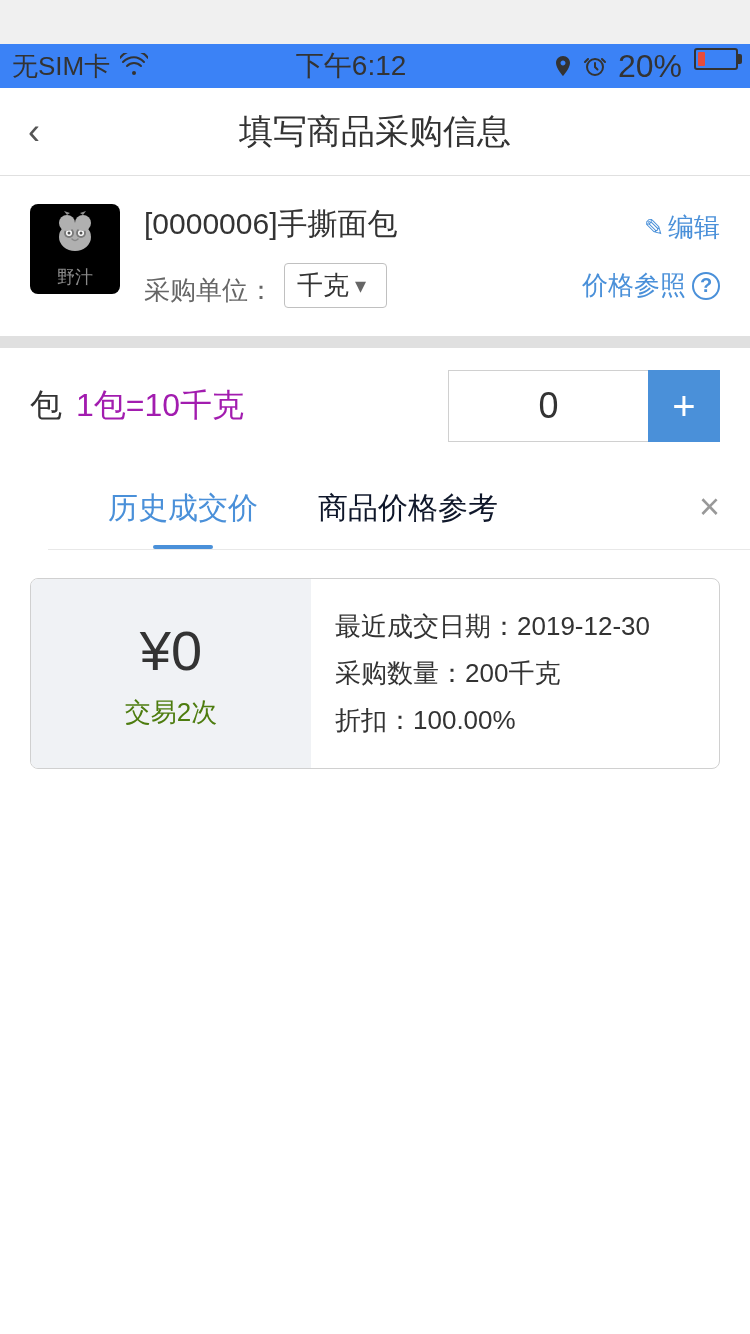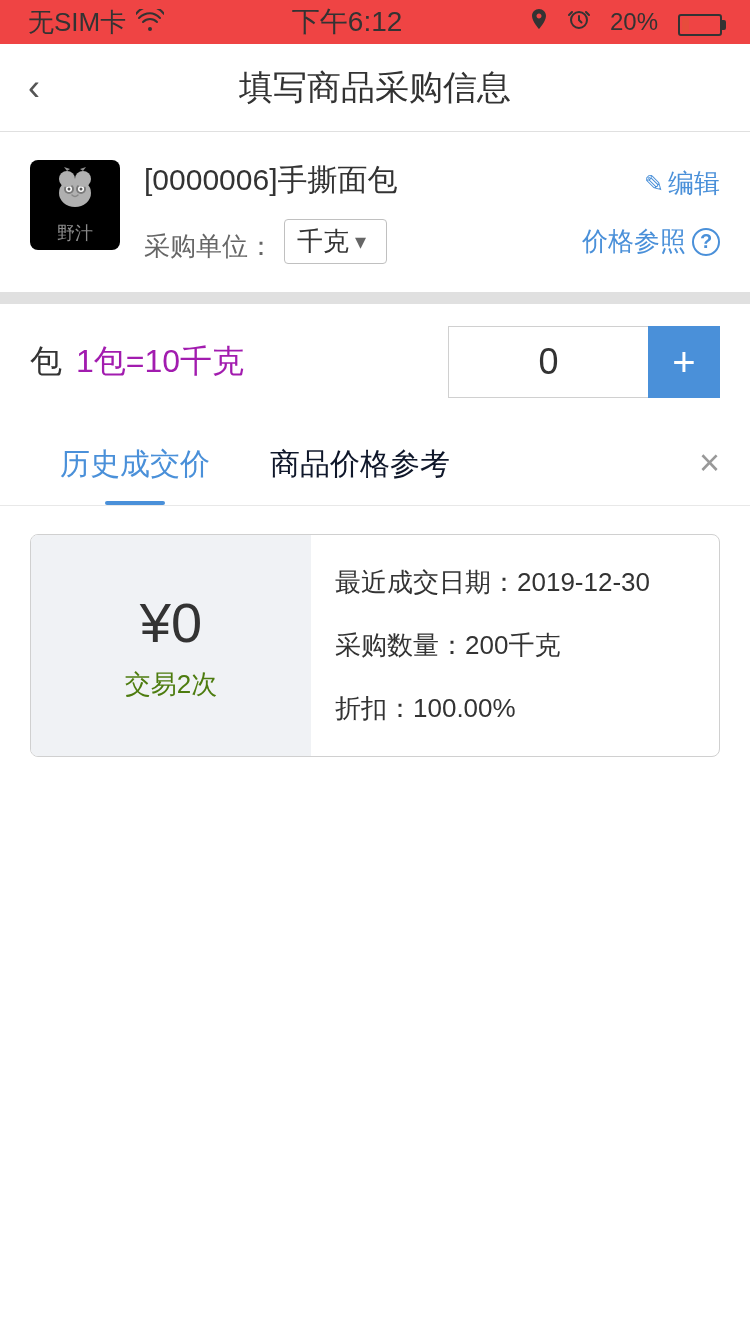--- a/index.html
+++ b/index.html
@@ -9,44 +9,45 @@
       min-height: 1334px;
       font-family: -apple-system, 'PingFang SC', 'Helvetica Neue', sans-serif;
       background: #f0f0f0;
       overflow-x: hidden;
     }
 
     
     .status-bar {
       width: 750px;
       height: 44px;
-      background: #ef4444;
+      background: #3b82f6;
       display: flex;
       align-items: center;
       justify-content: space-between;
-      padding: 0 28px;
-      font-size: 26px;
+      padding: 0 12px;
+      font-size: 26px;
+      margin-top: 44px;
     }
     .status-left {
       display: flex;
       align-items: center;
       gap: 10px;
       font-size: 26px;
       color: #333;
     }
     .status-center {
       font-size: 28px;
       color: #333;
       font-weight: 500;
     }
     .status-right {
       display: flex;
-      align-items: flex-end;
-      gap: 20px;
-      font-size: 24px;
+      align-items: flex-start;
+      gap: 12px;
+      font-size: 32px;
       color: #333;
     }
     .battery {
       display: inline-flex;
       align-items: center;
       gap: 2px;
     }
     .battery-body {
       width: 44px;
       height: 22px;
@@ -268,20 +269,21 @@
       width: 750px;
       background: #ffffff;
       margin-top: 0;
     }
     .tab-header {
       display: flex;
       align-items: center;
       border-bottom: 1px solid #e8e8e8;
       padding: 0 30px;
       position: relative;
+      margin-left: 48px;
     }
     .tab-item {
       padding: 24px 30px 20px;
       font-size: 30px;
       color: #0f172a;
       cursor: pointer;
       position: relative;
     }
     .tab-item.active {
       color: #4a90d9;
@@ -336,21 +338,21 @@
     }
     .history-count {
       font-size: 26px;
       color: #4d7c0f;
     }
     .history-right {
       flex: 1;
       padding: 28px 24px;
       display: flex;
       flex-direction: column;
-      gap: 24px;
+      gap: 8px;
       justify-content: center;
     }
     .history-detail-item {
       font-size: 26px;
       color: #333;
       line-height: 1.5;
     }
 
     
     .bottom-content {

